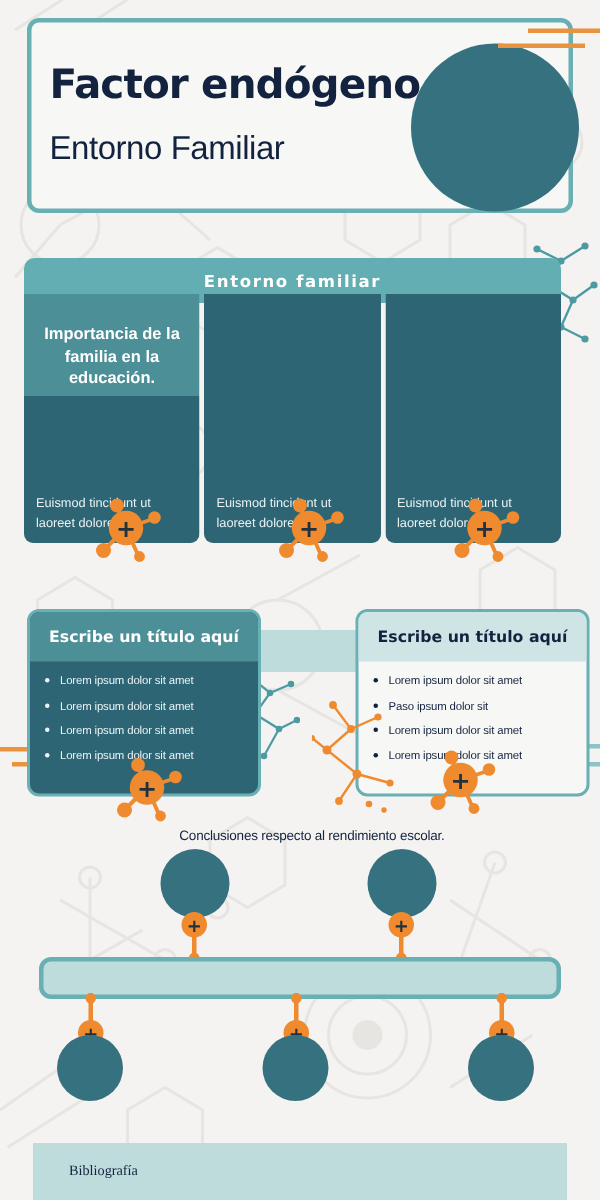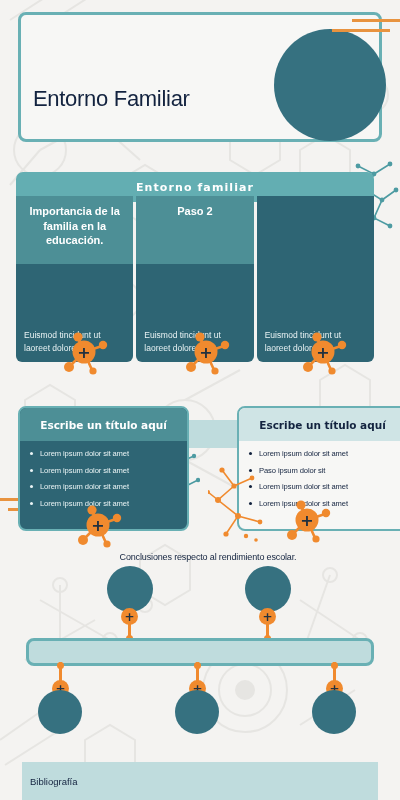--- a/index.html
+++ b/index.html
@@ -50,21 +50,21 @@
     font-family:"DejaVu Sans", sans-serif;font-weight:bold;
     font-size:11px;letter-spacing:1.1px;color:#ffffff;
   }
   .steps-cols{position:absolute;left:0;top:24px;width:358px;height:166px;display:flex;gap:3px;}
   .step-col{
     flex:1;display:flex;flex-direction:column;border-radius:0 0 6px 6px;overflow:hidden;
     position:relative;
   }
   .step-head{
     background:#4d8f96;min-height:68px;padding:8px 8px 4px;box-sizing:border-box;
-    display:flex;align-items:flex-start;justify-content:center;text-align:center;
+    display:flex;align-items:flex-end;justify-content:center;text-align:center;
   }
   .step-head-txt{
     font-family:"Liberation Sans", sans-serif;font-weight:bold;
     font-size:11px;line-height:1.32;color:#ffffff;
   }
   .step-body{
     background:#2e6574;flex:1;padding:8px;box-sizing:border-box;
     display:flex;align-items:flex-end;
   }
   .step-body-txt{
@@ -73,21 +73,21 @@
   }
   .steps-deco-net{position:absolute;left:352px;top:160px;z-index:2;}
 
   
   .panels-wrap{position:absolute;left:0;top:398px;width:400px;height:150px;z-index:3;}
   .panels-connector{
     position:absolute;left:120px;top:22px;width:170px;height:28px;
     background:#bfdcdd;z-index:1;
   }
   .panel{
-    position:absolute;width:171px;border:2.5px solid #69b0b4;border-radius:8px;
+    position:absolute;width:156px;border:2.5px solid #69b0b4;border-radius:8px;
     box-sizing:border-box;overflow:hidden;z-index:3;
   }
   .panel.left{left:18px;top:8px;height:125px;background:#2e6574;}
   .panel.right{left:237px;top:8px;height:125px;background:#f7f7f5;}
   .panel-head{
     height:33px;display:flex;align-items:center;justify-content:center;
   }
   .panel.left .panel-head{background:#4d8f96;}
   .panel.right .panel-head{background:#cfe4e5;}
   .panel-head-txt{
@@ -143,22 +143,22 @@
   
   .molecule{position:absolute;z-index:6;}
 
   
   .biblio{
     position:absolute;left:22px;top:762px;width:356px;height:38px;
     background:#bfdcdd;z-index:3;
     display:flex;align-items:center;
   }
   .biblio-txt{
-    font-family:Liberation Sans, sans-serif;font-size:9.5px;color:#13233f;
-    padding-left:8px;
+    font-family:Liberation Serif, serif;font-size:9.5px;color:#13233f;
+    padding-left:24px;
   }
 </style>
 </head>
 <body>
 
 <div class="page">
 
   <svg class="bg-pattern" width="400" height="800" viewBox="0 0 400 800" aria-hidden="true">
     <g stroke="#e6e5e2" stroke-width="2" fill="none">
       <path d="M-10 5 L60 -40 M10 20 L80 -25 M30 35 L100 -10"></path>
@@ -188,20 +188,21 @@
       <path d="M185 400 L240 370 M185 460 L240 490"></path>
       <circle cx="120" cy="300" r="20"></circle>
       <polygon points="200,230 225,215 250,230 250,260 225,275 200,260"></polygon>
     </g>
   </svg>
 
   <div class="header-frame"></div>
   <div class="header-circle"></div>
   <div class="hdr-line l1"></div>
   <div class="hdr-line l2"></div>
+  <div class="header-title">Factor endógeno</div>
   <div class="header-sub">Entorno Familiar</div>
 
   <svg class="steps-deco-net" width="48" height="80" viewBox="0 0 48 80" aria-hidden="true">
     <g stroke="#4d9ba2" stroke-width="1.6" fill="none">
       <path d="M6 6 L22 14 L14 30 L30 40 L22 58 L38 66"></path>
       <path d="M22 14 L38 4 M14 30 L2 24 M30 40 L44 30 M22 58 L6 52"></path>
     </g>
     <g fill="#4d9ba2">
       <circle cx="6" cy="6" r="2.4"></circle>
         <circle cx="22" cy="14" r="2.4"></circle>
@@ -225,23 +226,20 @@
       <div class="step-col">
         <div class="step-head">
           <span class="step-head-txt">Importancia de la familia en la educación.</span>
         </div>
         <div class="step-body">
           <span class="step-body-txt">Euismod tincidunt ut laoreet dolore</span>
         </div>
       </div>
 
       <div class="step-col">
-        <div class="step-head">
-          <span class="step-head-txt">Paso 2</span>
-        </div>
         <div class="step-body">
           <span class="step-body-txt">Euismod tincidunt ut laoreet dolore</span>
         </div>
       </div>
 
       <div class="step-col">
         <div class="step-body">
           <span class="step-body-txt">Euismod tincidunt ut laoreet dolore</span>
         </div>
       </div>

